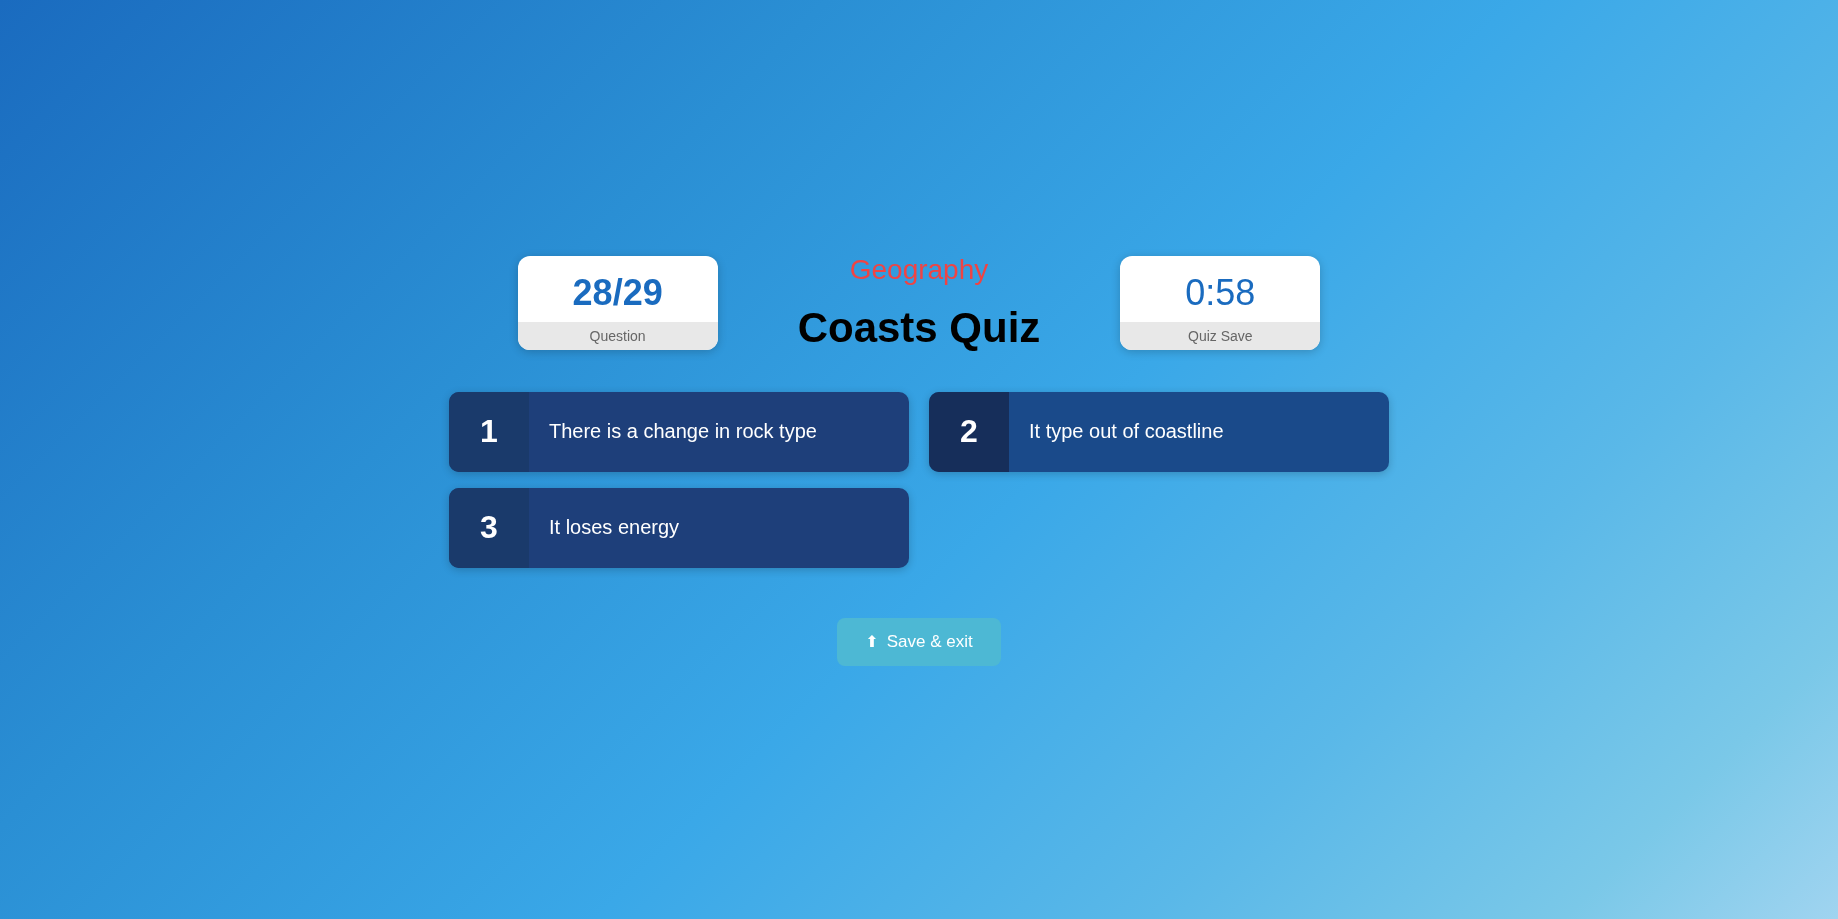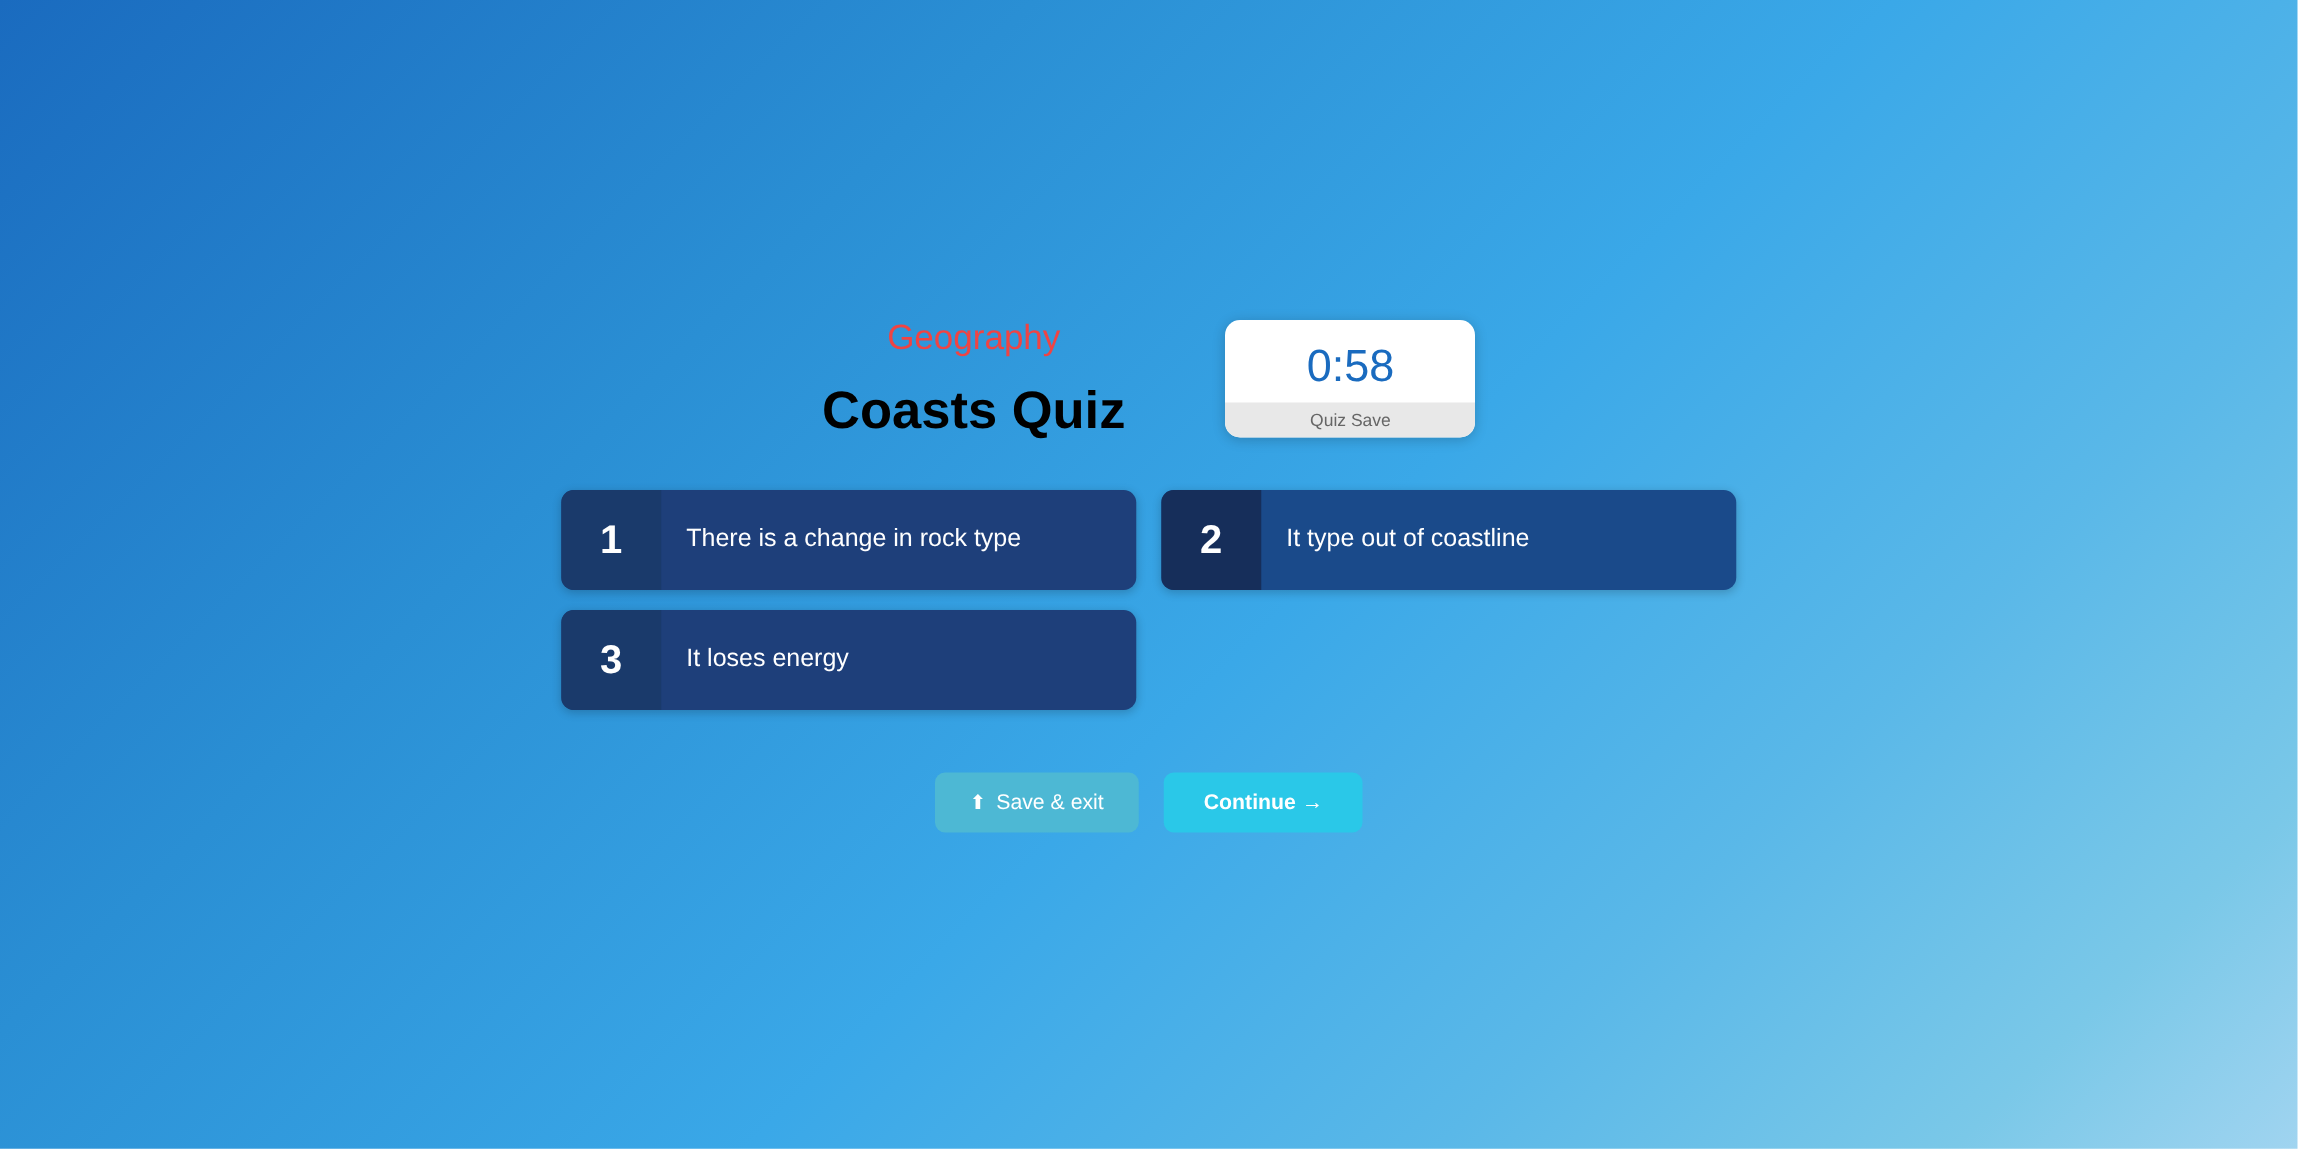--- a/index.html
+++ b/index.html
@@ -200,20 +200,24 @@
       font-size: 16px;
     }
   </style>
 </head>
 <body>
 
 <div class="quiz-container">
 
   <div class="header-row">
 
+    <div class="question-card">
+      <div class="question-number">28/29</div>
+      <div class="question-label">Question</div>
+    </div>
 
     <div class="title-block">
       <div class="subject-label">Geography</div>
       <div class="quiz-title">Coasts Quiz</div>
     </div>
 
     <div class="timer-card">
       <div class="timer-value">0:58</div>
       <div class="timer-label">Quiz Save</div>
     </div>
@@ -242,18 +246,15 @@
       <div style="width: 460px;"></div>
     </div>
 
   </div>
 
   <div class="action-buttons">
     <button class="save-exit-btn">
       <span class="save-icon">⬆</span>
       <span>Save &amp; exit</span>
     </button>
-    <button class="continue-btn">
-      <span>Continue →</span>
-    </button>
   </div>
 
 </div>
 
 </body></html>

